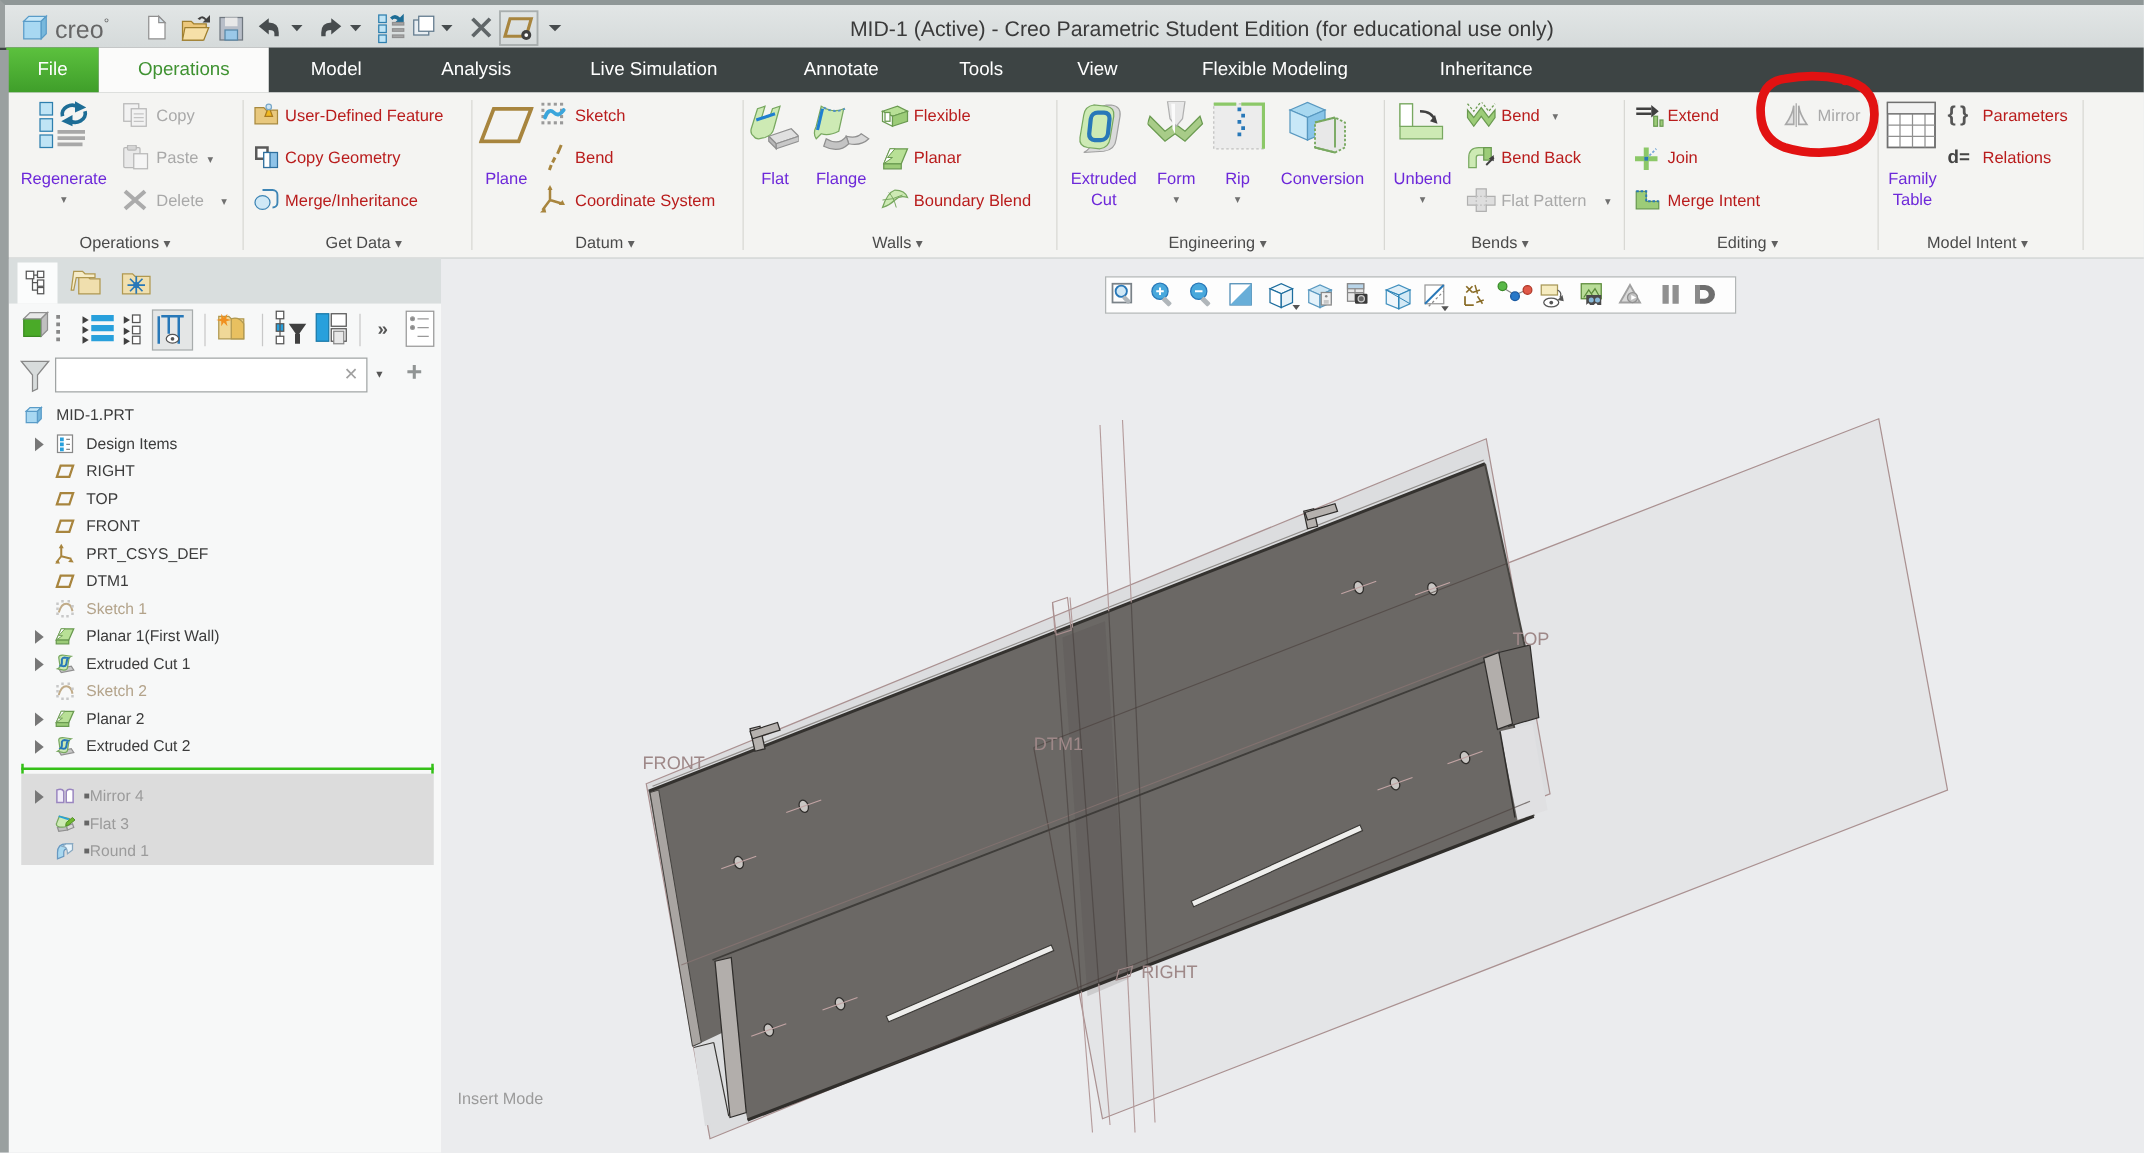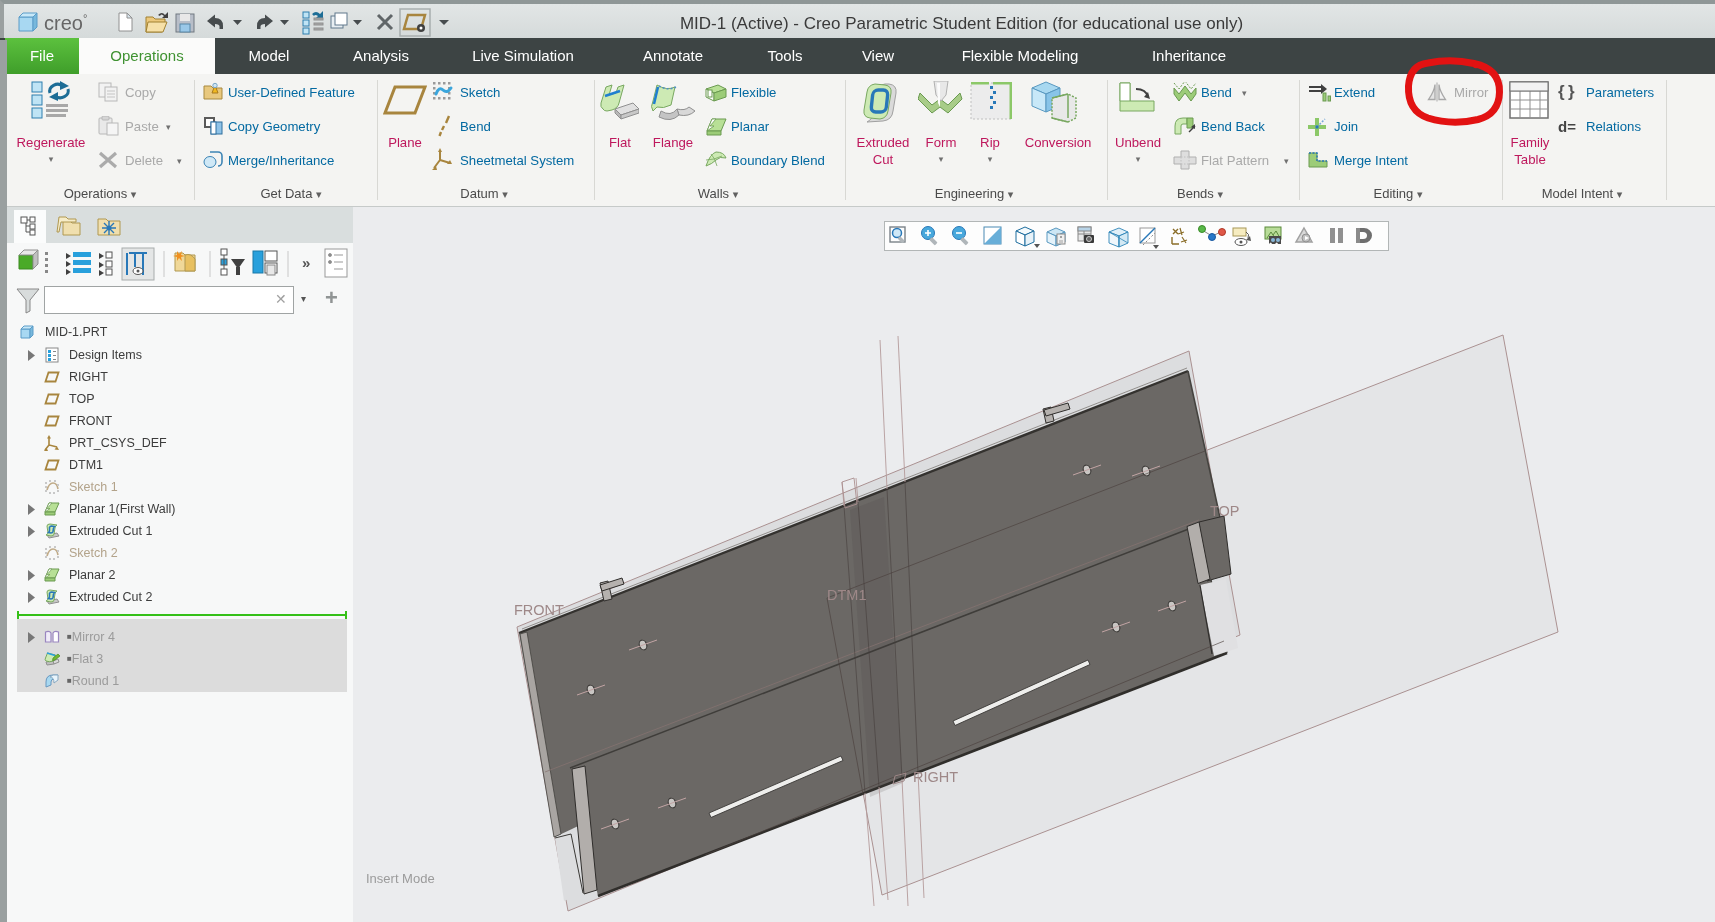--- a/index.html
+++ b/index.html
@@ -8,23 +8,23 @@
 #titlebar{position:absolute;left:0;top:0;width:1715px;height:38px;background:linear-gradient(#e2e6e6,#d5dada);border-top:4px solid #8f9797;border-left:4px solid #9aa0a0}
 #title-text{position:absolute;left:200px;top:10px;width:1515px;text-align:center;font-size:17px;color:#3a3a3a}
 #tabs{position:absolute;left:0;top:38px;width:1715px;height:36px;background:#3d4444}
 .tab{position:absolute;top:0;height:36px;line-height:36px;color:#fff;font-size:15px;text-align:center}
 #tab-file{left:5px;width:74px;background:linear-gradient(#5cc13e,#3f9e2a);color:#fff}
 #tab-sheet{left:79px;width:136px;background:#fbfbfa;color:#3f9231}
 #ribbon{position:absolute;left:0;top:74px;width:1715px;height:133px;background:#f4f4f2;border-bottom:1px solid #c6cac9}
 .rsep{position:absolute;top:6px;height:120px;width:1px;background:#d8d8d4}
 .rlabel{position:absolute;top:112px;font-size:13px;color:#4a4a4a;text-align:center;transform:translateX(-50%);white-space:nowrap}
 .rlabel .dd{color:#606060;font-size:11px}
-.rtext{position:absolute;font-size:13.2px;color:#0369a1;white-space:nowrap;transform:translateY(-50%)}
+.rtext{position:absolute;font-size:13.2px;color:#b91c1c;white-space:nowrap;transform:translateY(-50%)}
 .rgray{color:#a9a9a9}
-.rbig{position:absolute;font-size:13.2px;color:#be185d;text-align:center;transform:translateX(-50%);white-space:nowrap}
+.rbig{position:absolute;font-size:13.2px;color:#6d28d9;text-align:center;transform:translateX(-50%);white-space:nowrap}
 .dd2{font-size:9px;color:#707070}
 #leftpanel{position:absolute;left:7px;top:207px;width:346px;height:715px;background:#f7f8f8}
 #lp-tabs{position:absolute;left:0;top:0;width:346px;height:36px;background:#d9dede}
 #lp-toolbar{position:absolute;left:0;top:36px;width:346px;height:42px;background:#f7f8f8}
 #lp-filter{position:absolute;left:0;top:78px;width:346px;height:36px;background:#f7f8f8}
 .trow{position:absolute;font-size:12.5px;color:#3c3c3c;white-space:nowrap}
 .tgray{color:#9b9b9b}
 .ttan{color:#b3a38a}
 #leftedge{position:absolute;left:0;top:40px;width:7px;height:882px;background:#9aa0a0}
 #graphics{position:absolute;left:353px;top:207px;width:1362px;height:715px;background:#ebecee}
@@ -196,21 +196,21 @@
   <svg class="abs" style="left:432px;top:74px" width="26" height="24" viewBox="0 0 26 24">
     <g stroke="#a8853e" stroke-width="2" fill="none">
         <path d="M8 2 v10 l10 3 M8 12 l-6 8"></path>
       </g>
     <g fill="#a8853e">
         <polygon points="8,0 10,4 6,4"></polygon>
         <polygon points="20,16 15,16 18,12"></polygon>
         <polygon points="0,22 4,18 5,22"></polygon>
       </g>
   </svg>
-  <div class="rtext" style="left:460px;top:86px">Sheetmetal System</div>
+  <div class="rtext" style="left:460px;top:86px">Coordinate System</div>
 
   <svg class="abs" style="left:599px;top:7px" width="40" height="42" viewBox="0 0 40 42">
     <polygon points="16,28 34,22 40,28 22,34" fill="#e0e0e0" stroke="#909090"></polygon>
     <polygon points="16,28 22,34 22,38 16,32" fill="#b8b8b8" stroke="#909090"></polygon>
     <polygon points="22,34 40,28 40,32 22,38" fill="#c8c8c8" stroke="#909090"></polygon>
     <path d="M4 28 q-3 -2 -2 -6 l5 -16 6 -2 -3 10 7 -2 2 -6 6 -2 -5 18 q-1 5 -7 7 l-5 1 q-3 0 -4 -2z" fill="#cdeab4" stroke="#78a860" stroke-width="1"></path>
     <path d="M6 15 l15 -5" stroke="#1f7fd0" stroke-width="2.5"></path>
   </svg>
   <div class="rbig" style="left:620px;top:61px">Flat</div>
   <svg class="abs" style="left:649px;top:7px" width="48" height="40" viewBox="0 0 48 40">

